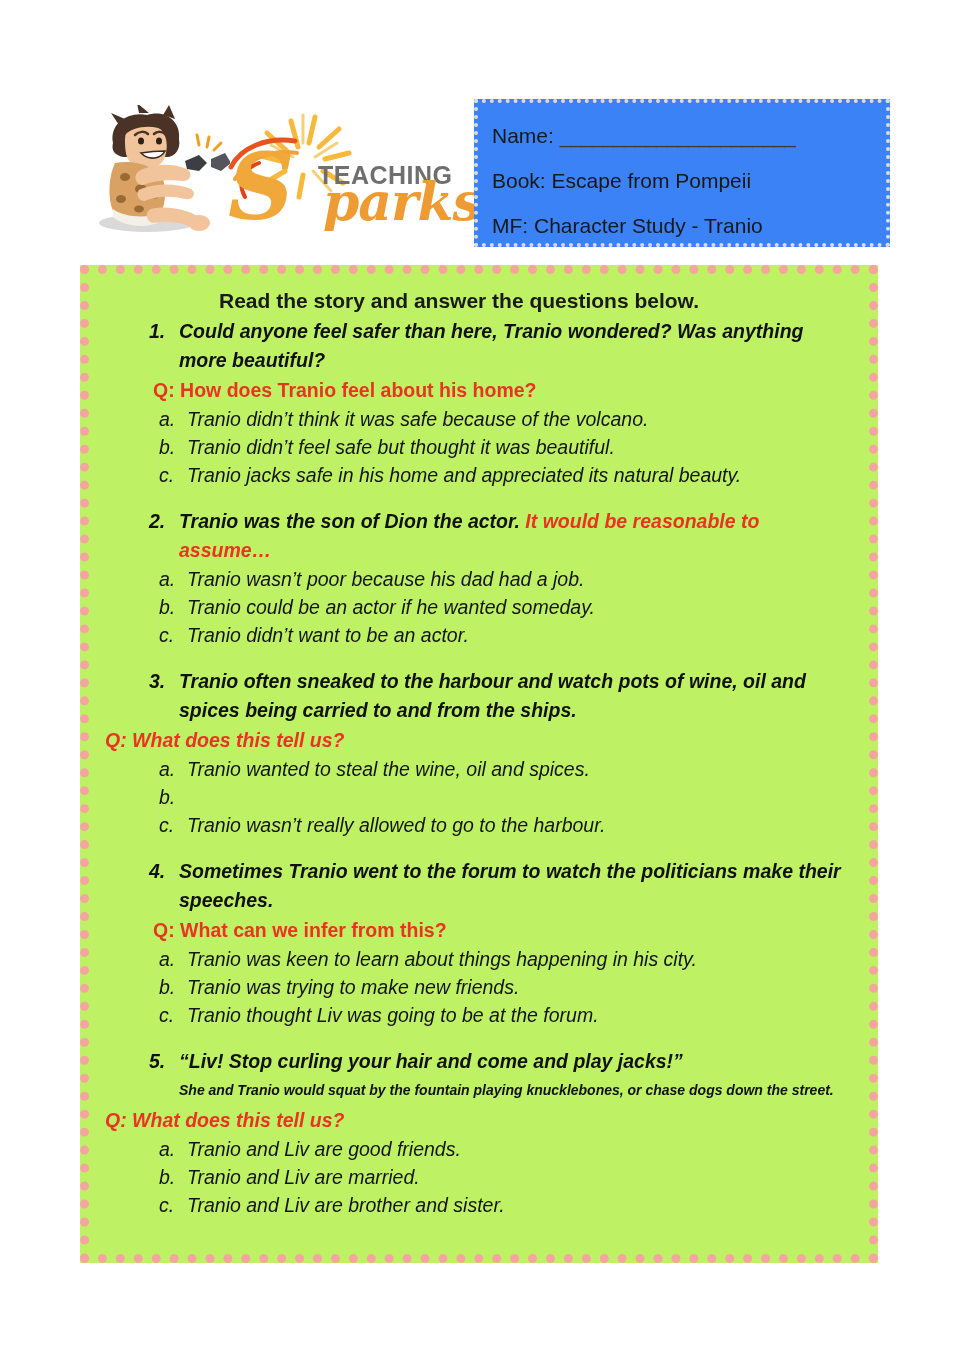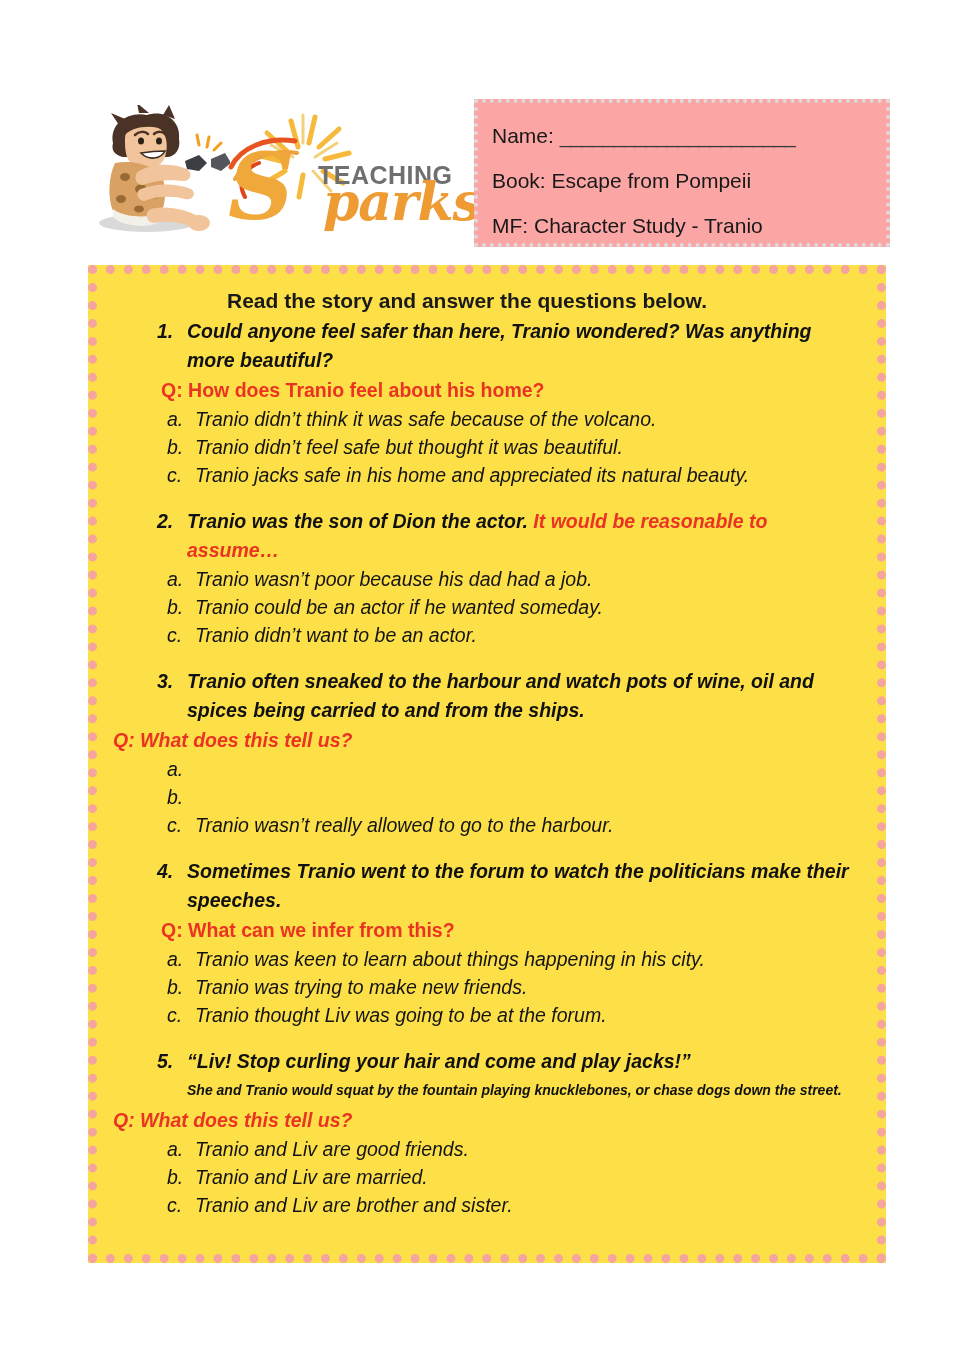--- a/index.html
+++ b/index.html
@@ -87,46 +87,46 @@
   }
 
   
   .info-box {
     position: absolute;
     left: 474px;
     top: 99px;
     width: 416px;
     height: 148px;
     border: 4px dotted #dcdcdc;
-    background: #fca5a5;
+    background: #3b82f6;
     box-sizing: border-box;
     padding: 10px 0 0 14px;
   }
   .info-line {
     font-family: "Liberation Sans", sans-serif;
     font-size: 21px;
     color: #181818;
     line-height: 45px;
     white-space: nowrap;
   }
   .name-rule {
     display: inline-block;
     letter-spacing: -1px;
     color: #3a3a3a;
   }
 
   
   .sheet {
     position: absolute;
-    left: 88px;
+    left: 80px;
     top: 265px;
     width: 798px;
     height: 998px;
     box-sizing: border-box;
-    background: #fde047;
+    background: #bef264;
     border: 9px dotted #f6a59e;
     padding: 12px 14px 0 14px;
   }
 
   .sheet-inner {
     position: relative;
     width: 100%;
   }
 
   .sheet-title {
@@ -340,20 +340,21 @@
           </div>
         </div>
         <div class="qblock">
           <div class="stem">
             <span class="marker">3.</span>
             <span class="stem-text"><span>Tranio often sneaked to the harbour and watch pots of wine, oil and spices being carried to and from the ships.</span></span>
           </div>
           <div class="qline">Q: What does this tell us?</div>
           <div class="option">
             <span class="marker">a.</span>
+            <span class="opt-text">Tranio wanted to steal the wine, oil and spices.</span>
           </div>
           <div class="option">
             <span class="marker">b.</span>
           </div>
           <div class="option">
             <span class="marker">c.</span>
             <span class="opt-text">Tranio wasn’t really allowed to go to the harbour.</span>
           </div>
         </div>
         <div class="qblock">

